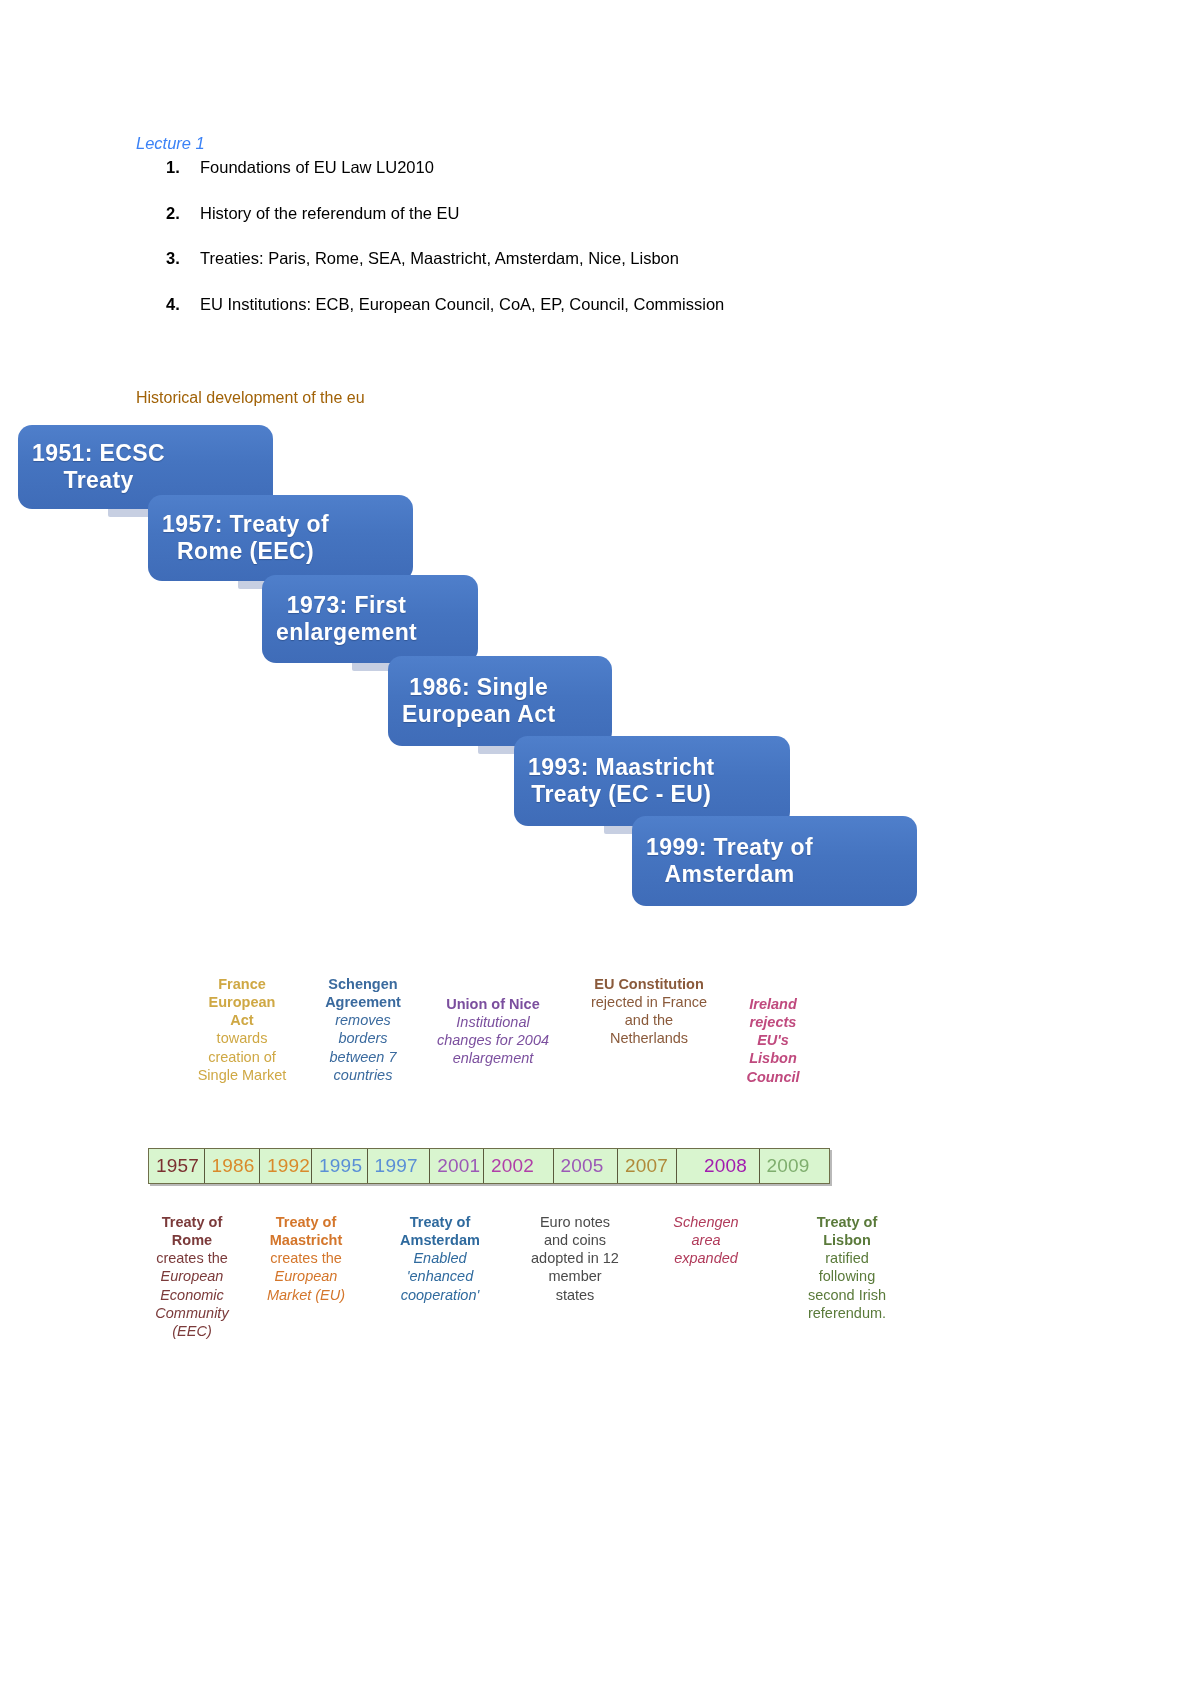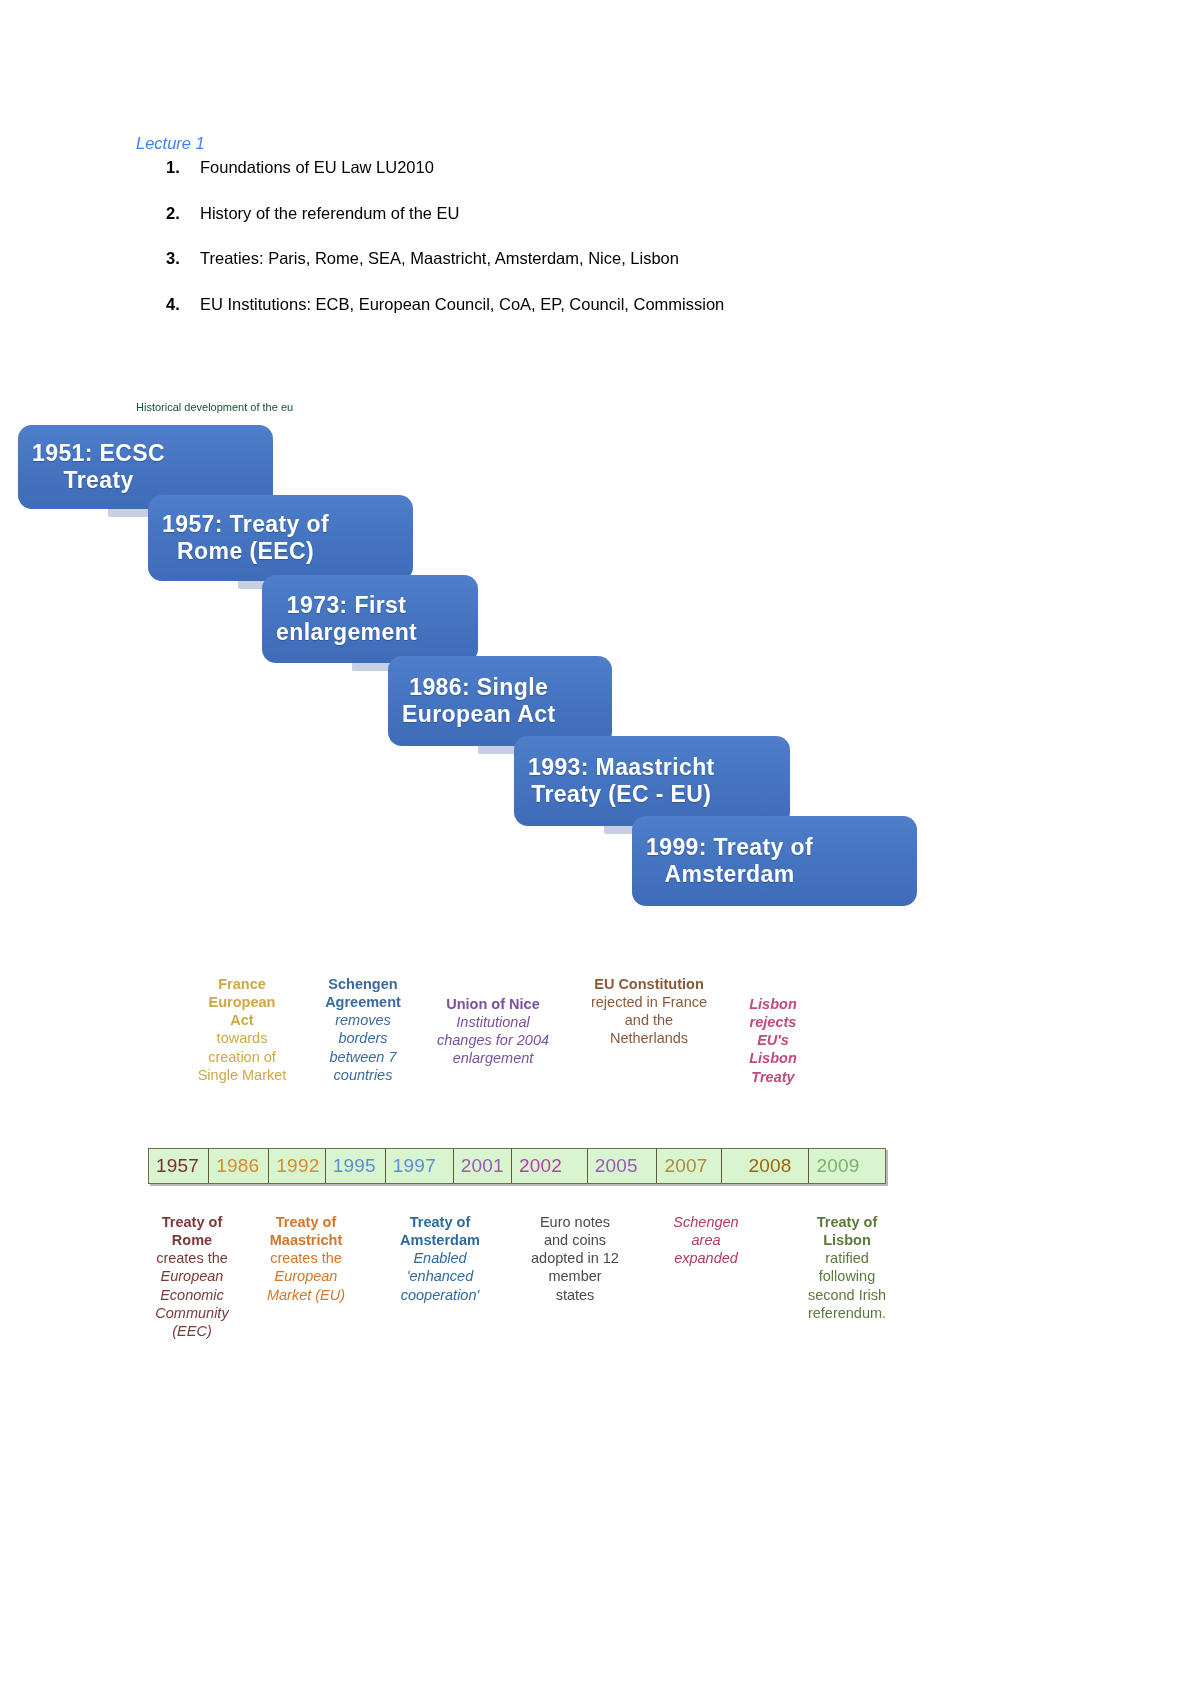--- a/index.html
+++ b/index.html
@@ -44,23 +44,23 @@
   }
   ol.agenda li .num {
     position: absolute;
     left: 30px;
     top: 0;
     font-weight: bold;
   }
   .section-heading {
     position: absolute;
     left: 136px;
-    top: 401px;
-    font-size: 11px;
-    color: #14532d;
+    top: 389px;
+    font-size: 16px;
+    color: #a16207;
   }
 
   
   #staircase {
     position: absolute;
     left: 0;
     top: 420px;
     width: 1200px;
     height: 500px;
   }
@@ -106,21 +106,21 @@
   .tl-col .sub {
     display: block;
   }
   .tl-col .sub.italic { font-style: italic; }
 
   
   .year-bar {
     position: absolute;
     left: 148px;
     top: 1148px;
-    width: 738px;
+    width: 682px;
     height: 36px;
     background: #d9f5cf;
     border: 1.5px solid #6f6f4a;
     box-sizing: border-box;
     display: flex;
     align-items: stretch;
     box-shadow: 2px 2px 0 #b9b9b9;
   }
   .year-cell {
     border-right: 1.5px solid #5a5a3c;
@@ -187,21 +187,21 @@
     </div>
     <div class="tl-col" style="left: 433px; top: 30px; width: 120px; color: rgb(123, 79, 158);">
       <span class="hd">Union of Nice</span>
       <span class="sub italic">Institutional changes for 2004 enlargement</span>
     </div>
     <div class="tl-col" style="left: 588px; top: 10px; width: 122px; color: rgb(138, 90, 59);">
       <span class="hd">EU Constitution</span>
       <span class="sub">rejected in France and the Netherlands</span>
     </div>
     <div class="tl-col" style="left: 740px; top: 30px; width: 66px; color: rgb(192, 74, 126);">
-      <span class="hd" style="font-style: italic;">Lisbon rejects EU's Lisbon Treaty</span>
+      <span class="hd" style="font-style: italic;">Ireland rejects EU's Lisbon Council</span>
     </div>
     <div class="tl-col" style="left: 144px; top: 248px; width: 96px; color: rgb(123, 58, 58);">
       <span class="hd">Treaty of Rome</span>
       <span class="sub">creates the</span>
       <span class="sub italic">European Economic Community (EEC)</span>
     </div>
     <div class="tl-col" style="left: 256px; top: 248px; width: 100px; color: rgb(212, 118, 43);">
       <span class="hd">Treaty of Maastricht</span>
       <span class="sub">creates the</span>
       <span class="sub italic">European Market (EU)</span>
@@ -224,15 +224,15 @@
 <div class="year-bar" id="year-bar">
     <div class="year-cell" style="width: 62px; color: rgb(123, 48, 48);">1957</div>
     <div class="year-cell" style="width: 62px; color: rgb(217, 138, 43);">1986</div>
     <div class="year-cell" style="width: 58px; color: rgb(217, 138, 43);">1992</div>
     <div class="year-cell" style="width: 62px; color: rgb(90, 143, 214);">1995</div>
     <div class="year-cell" style="width: 70px; color: rgb(90, 143, 214);">1997</div>
     <div class="year-cell" style="width: 60px; color: rgb(155, 89, 182);">2001</div>
     <div class="year-cell" style="width: 78px; color: rgb(176, 63, 168);">2002</div>
     <div class="year-cell" style="width: 72px; color: rgb(155, 89, 182);">2005</div>
     <div class="year-cell" style="width: 66px; color: rgb(176, 138, 58);">2007</div>
-    <div class="year-cell" style="width: 70px; color: #a16207; margin-left: 20px;">2008</div>
+    <div class="year-cell" style="width: 70px; color: #a21caf; margin-left: 20px;">2008</div>
     <div class="year-cell" style="width: 78px; color: rgb(127, 174, 110);">2009</div>
   </div>
 
 </body></html>

